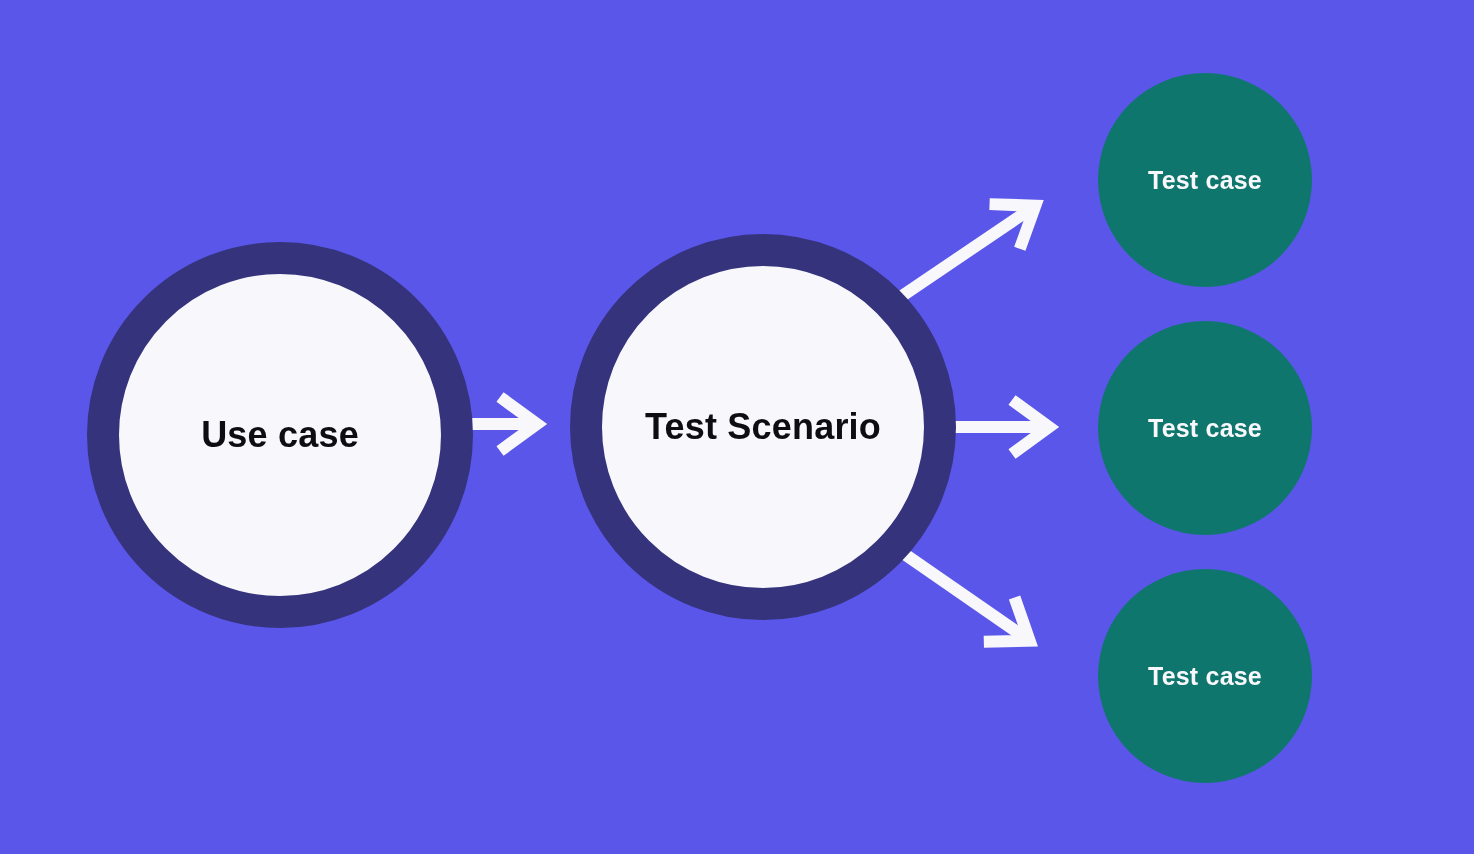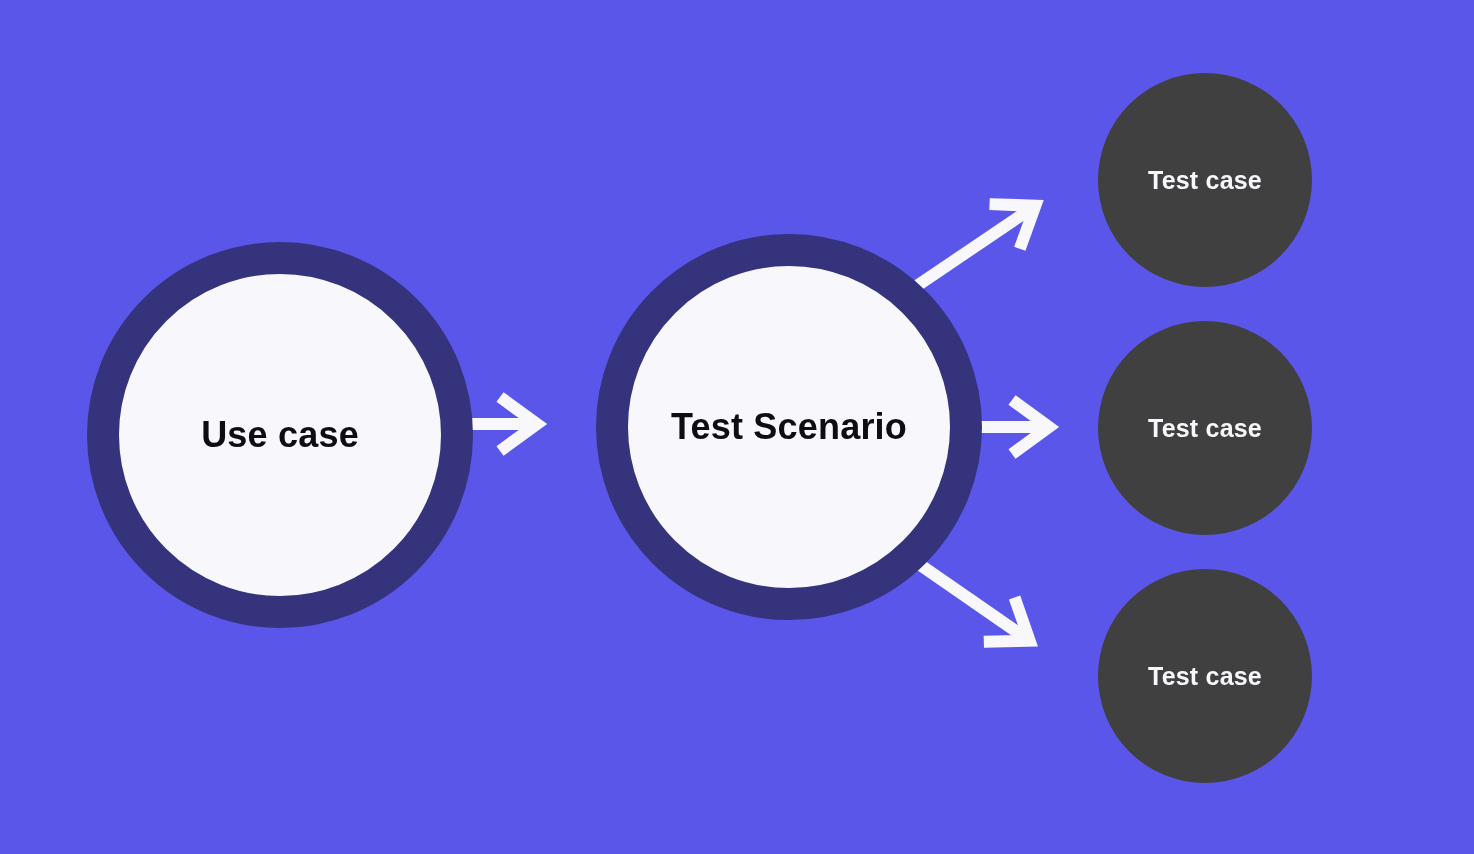--- a/index.html
+++ b/index.html
@@ -32,29 +32,29 @@
     color: #0d0d12;
     font-size: 36px;
     font-weight: 700;
     letter-spacing: 0.2px;
   }
 
   
   .node.solid {
     width: 214px;
     height: 214px;
-    background: #404040;
+    background: #0f766e;
     color: #f8f8fc;
     font-size: 25px;
     font-weight: 700;
     letter-spacing: 0.2px;
   }
 
   #node-use-case      { left: 87px;  top: 242px; }
-  #node-test-scenario { left: 596px; top: 234px; text-align: right; }
+  #node-test-scenario { left: 570px; top: 234px; text-align: right; }
   #node-test-case-1   { left: 1098px; top: 73px;  }
   #node-test-case-2   { left: 1098px; top: 321px; }
   #node-test-case-3   { left: 1098px; top: 569px; }
 
   .arrows {
     position: absolute;
     left: 0; top: 0;
     width: 1474px;
     height: 854px;
     pointer-events: none;

